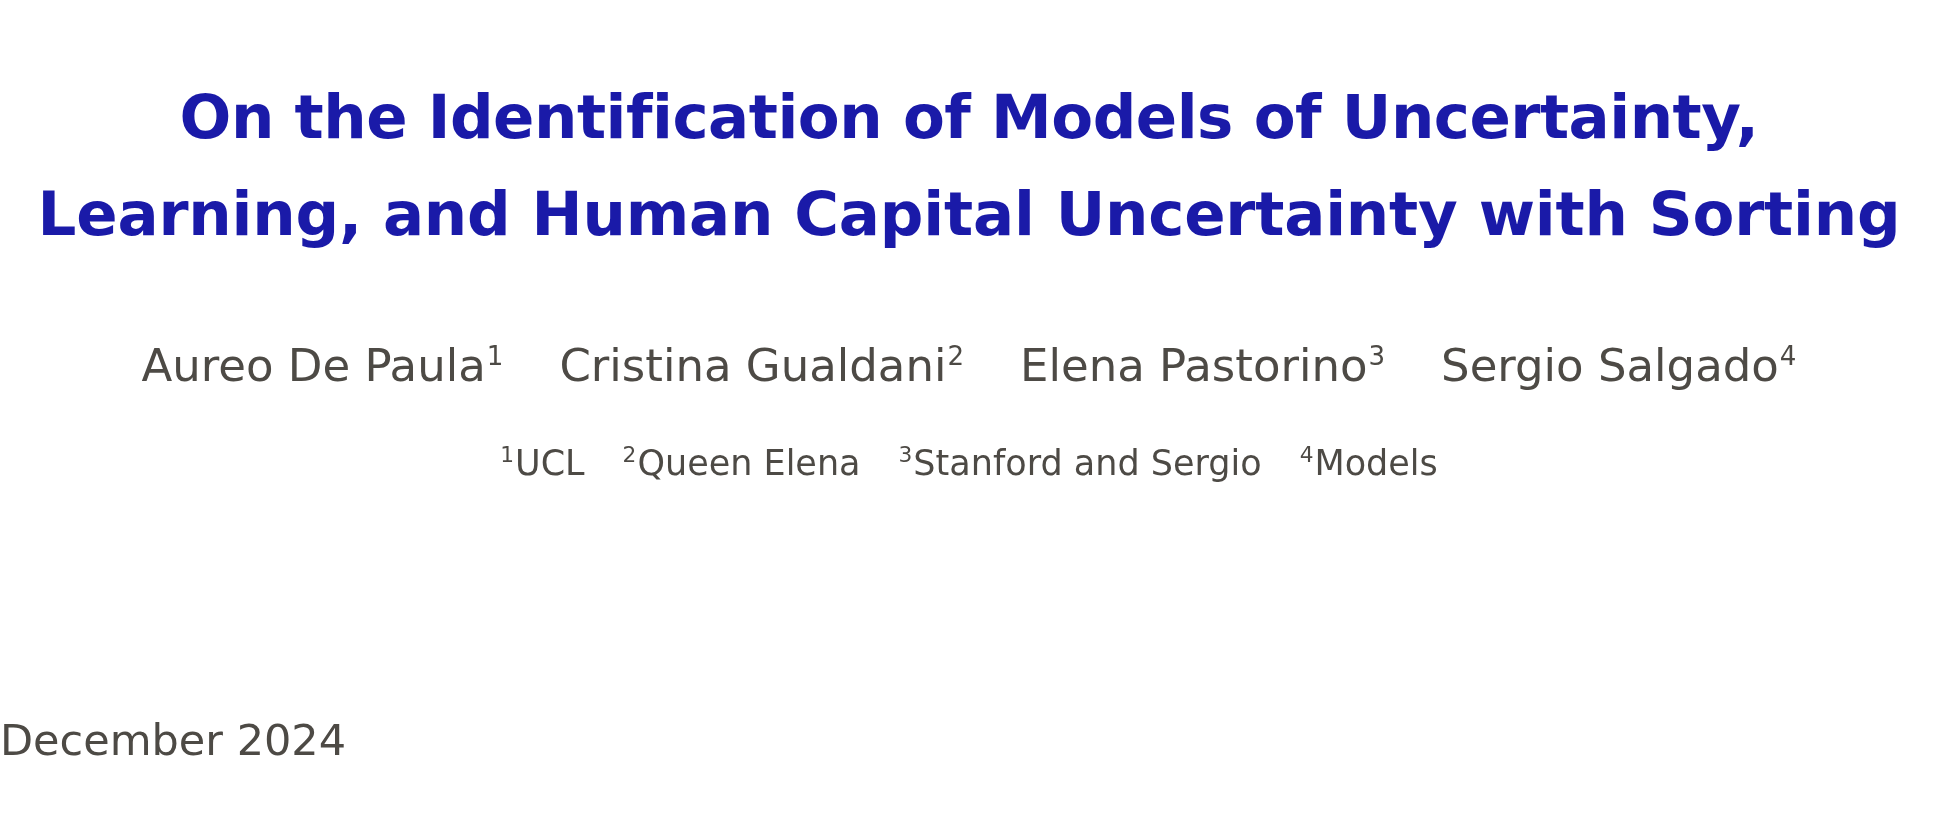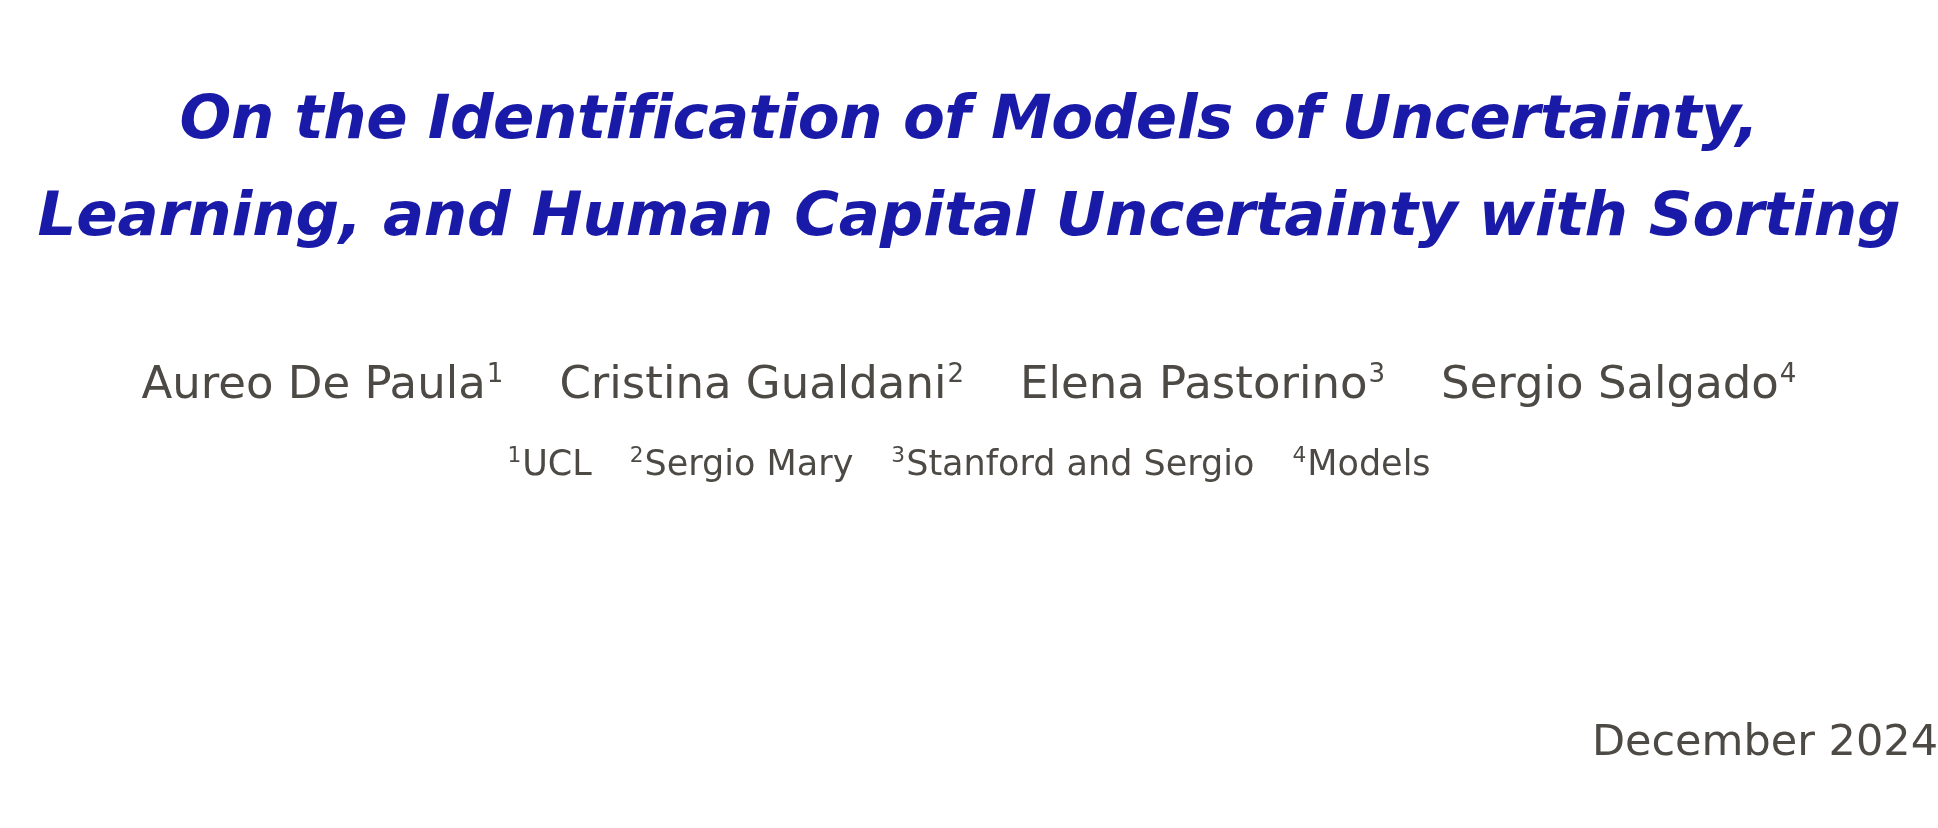--- a/index.html
+++ b/index.html
@@ -28,29 +28,28 @@
     text-align: center;
     color: #1a1aa8;
     font-weight: bold;
     font-size: 62px;
     line-height: 97px;
     letter-spacing: -0.5px;
   }
   .title-line {
     display: block;
     white-space: nowrap;
-    font-style: italic;
   }
   .title-line-1 { font-size: 61px; }
   .title-line-2 { font-size: 61px; letter-spacing: -0.2px; }
 
   
   .authors-block {
     position: absolute;
-    top: 354px;
+    top: 337px;
     left: 0;
     width: 1938px;
     text-align: center;
     color: #4d4a45;
     font-size: 45px;
     line-height: 58px;
     white-space: nowrap;
   }
   .author {
     display: inline-block;
@@ -87,21 +86,21 @@
     line-height: 0;
     margin-right: 1px;
   }
 
   
   .date-block {
     position: absolute;
     top: 713px;
     left: 0;
     width: 1938px;
-    text-align: right;
+    text-align: left;
     color: #4d4a45;
     font-size: 43px;
     line-height: 54px;
     white-space: nowrap;
   }
 </style>
 </head>
 <body>
 
 <div class="slide">
@@ -109,18 +108,18 @@
   <div class="title-block">
     <span class="title-line title-line-1">On the Identification of Models of Uncertainty,</span>
     <span class="title-line title-line-2">Learning, and Human Capital Uncertainty with Sorting</span>
   </div>
 
   <div class="authors-block">
     <span class="author"><span class="author-name">Aureo De Paula</span><sup class="sup">1</sup></span><span class="author"><span class="author-name">Cristina Gualdani</span><sup class="sup">2</sup></span><span class="author"><span class="author-name">Elena Pastorino</span><sup class="sup">3</sup></span><span class="author"><span class="author-name">Sergio Salgado</span><sup class="sup">4</sup></span>
   </div>
 
   <div class="affiliations-block">
-    <span class="affiliation"><sup class="aff-sup">1</sup><span>UCL</span></span><span class="affiliation"><sup class="aff-sup">2</sup><span>Sergio Mary</span></span><span class="affiliation"><sup class="aff-sup">3</sup><span>Stanford and Sergio</span></span><span class="affiliation"><sup class="aff-sup">4</sup><span>Models</span></span>
+    <span class="affiliation"><sup class="aff-sup">1</sup><span>UCL</span></span><span class="affiliation"><sup class="aff-sup">2</sup><span>Queen Elena</span></span><span class="affiliation"><sup class="aff-sup">3</sup><span>Stanford and Sergio</span></span><span class="affiliation"><sup class="aff-sup">4</sup><span>Models</span></span>
   </div>
 
   <div class="date-block">December 2024</div>
 
 </div>
 
 </body></html>

